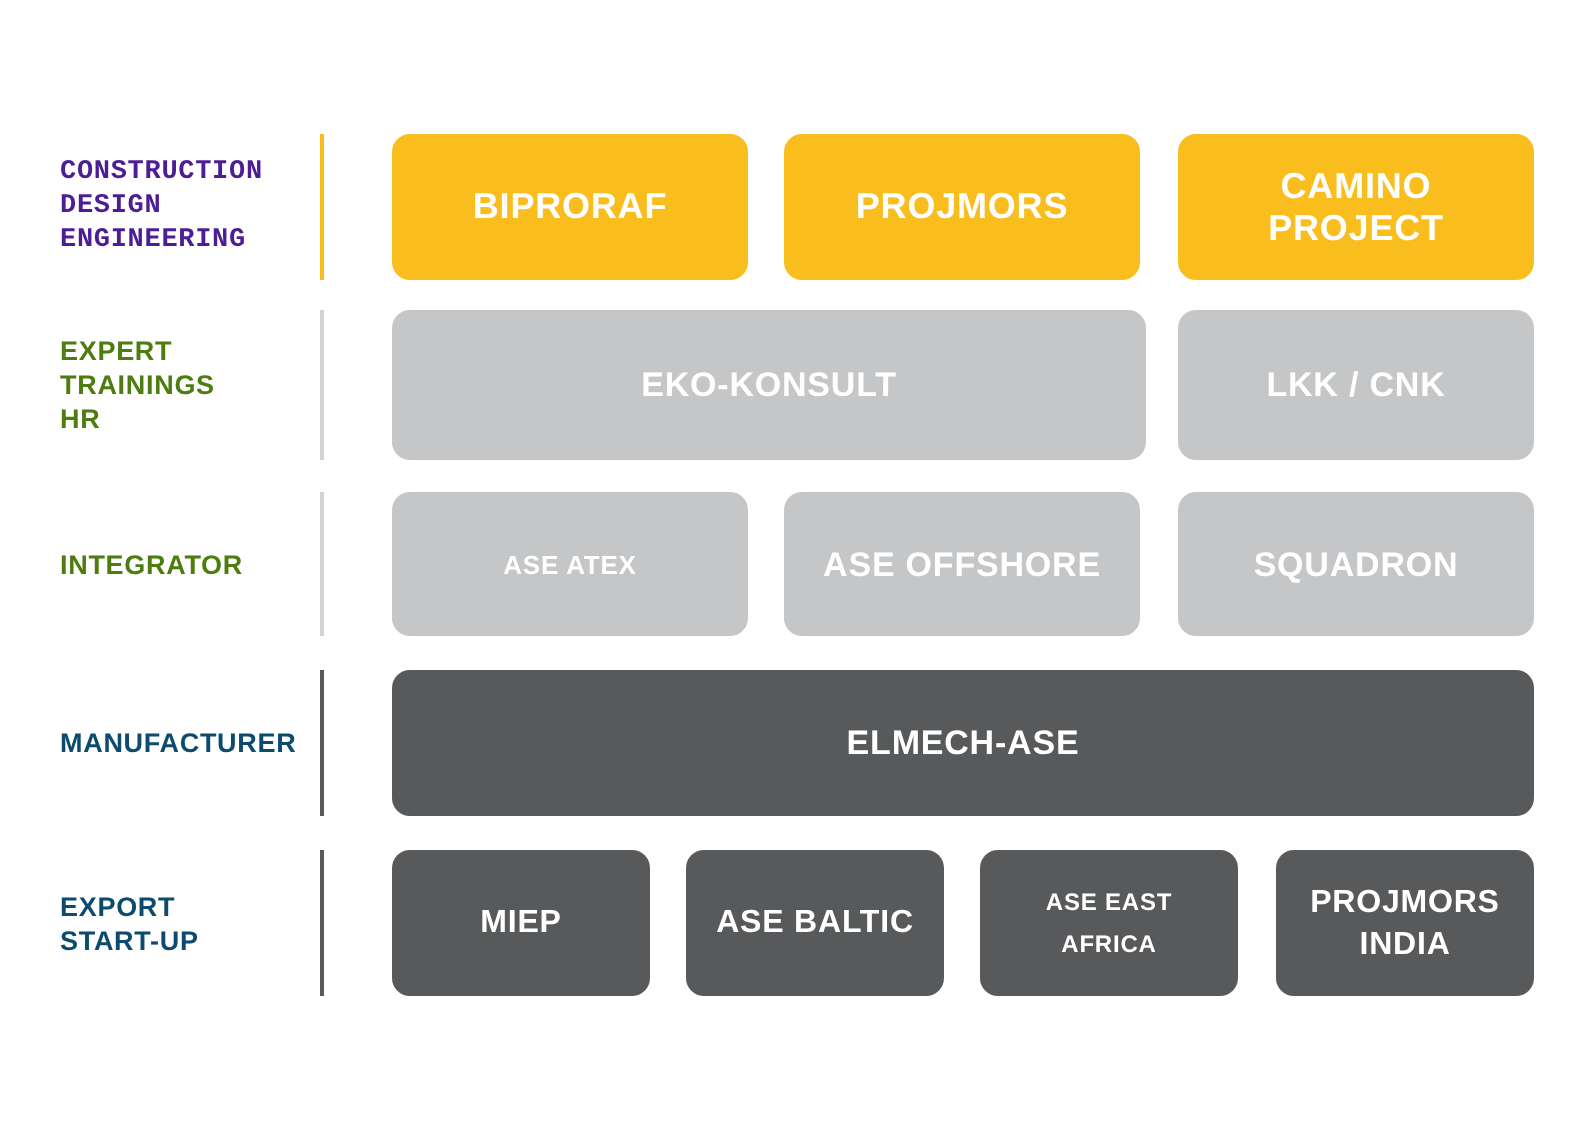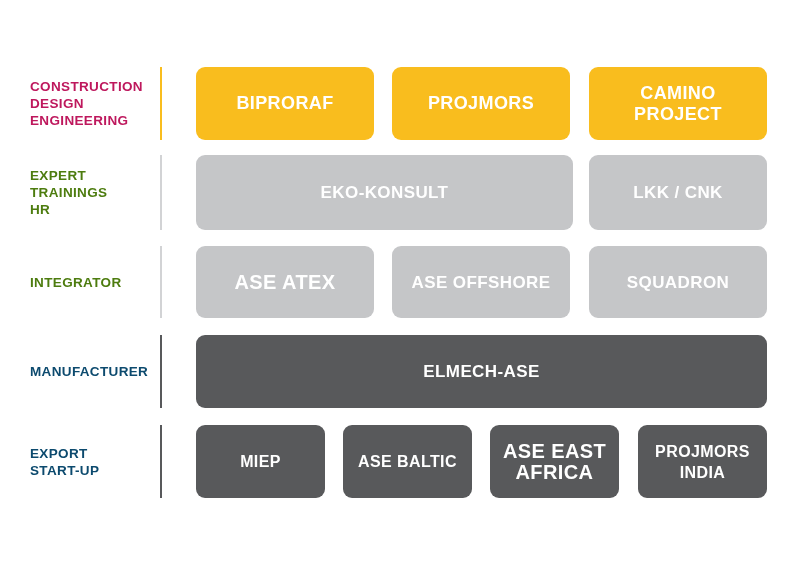--- a/index.html
+++ b/index.html
@@ -61,21 +61,21 @@
     line-height: 21px;
     white-space: pre-line;
     box-sizing: border-box;
   }
 
   
   .c-yellow { background: #f9bd1e; }
   .c-light  { background: #c5c6c8; }
   .c-dark   { background: #58595b; }
 
-  .lbl-yellow { color: #be185d; }
+  .lbl-yellow { color: #4c1d95; font-family: Liberation Mono, monospace; }
   .lbl-light  { color: #4d7c0f; }
   .lbl-dark   { color: #0c4a6e; }
 
   .div-yellow { background: #f9bd1e; }
   .div-light  { background: #d2d3d5; }
   .div-dark   { background: #58595b; }
 
   
   #row-0 { top: 67px;  height: 73px; }
   #row-1 { top: 155px; height: 75px; }
@@ -116,36 +116,36 @@
 HR</div>
   <div class="divider div-light" id="div-1"></div>
   <div class="row" id="row-1">
     <div class="box c-light" style="left:196px;width:377px;top:0;height:75px;font-size:17px;">EKO-KONSULT</div>
     <div class="box c-light" style="left:589px;width:178px;top:0;height:75px;font-size:17px;">LKK / CNK</div>
   </div>
 
   <div class="row-label lbl-light" id="lbl-2">INTEGRATOR</div>
   <div class="divider div-light" id="div-2"></div>
   <div class="row" id="row-2">
-    <div class="box c-light" style="left:196px;width:178px;top:0;height:72px;font-size:20px;">ASE ATEX</div>
+    <div class="box c-light" style="left:196px;width:178px;top:0;height:72px;font-size:13px;">ASE ATEX</div>
     <div class="box c-light" style="left:392px;width:178px;top:0;height:72px;font-size:17px;">ASE OFFSHORE</div>
     <div class="box c-light" style="left:589px;width:178px;top:0;height:72px;font-size:17px;">SQUADRON</div>
   </div>
 
   <div class="row-label lbl-dark" id="lbl-3">MANUFACTURER</div>
   <div class="divider div-dark" id="div-3"></div>
   <div class="row" id="row-3">
     <div class="box c-dark" style="left:196px;width:571px;top:0;height:73px;font-size:17px;">ELMECH-ASE</div>
   </div>
 
   <div class="row-label lbl-dark" id="lbl-4">EXPORT
 START-UP</div>
   <div class="divider div-dark" id="div-4"></div>
   <div class="row" id="row-4">
     <div class="box c-dark" style="left:196px;width:129px;top:0;height:73px;font-size:16px;">MIEP</div>
     <div class="box c-dark" style="left:343px;width:129px;top:0;height:73px;font-size:16px;">ASE BALTIC</div>
-    <div class="box c-dark" style="left:490px;width:129px;top:0;height:73px;font-size:20px;">ASE EAST
+    <div class="box c-dark" style="left:490px;width:129px;top:0;height:73px;font-size:12px;">ASE EAST
 AFRICA</div>
     <div class="box c-dark" style="left:638px;width:129px;top:0;height:73px;font-size:16px;">PROJMORS
 INDIA</div>
   </div>
 
 </div>
 
 </body></html>

